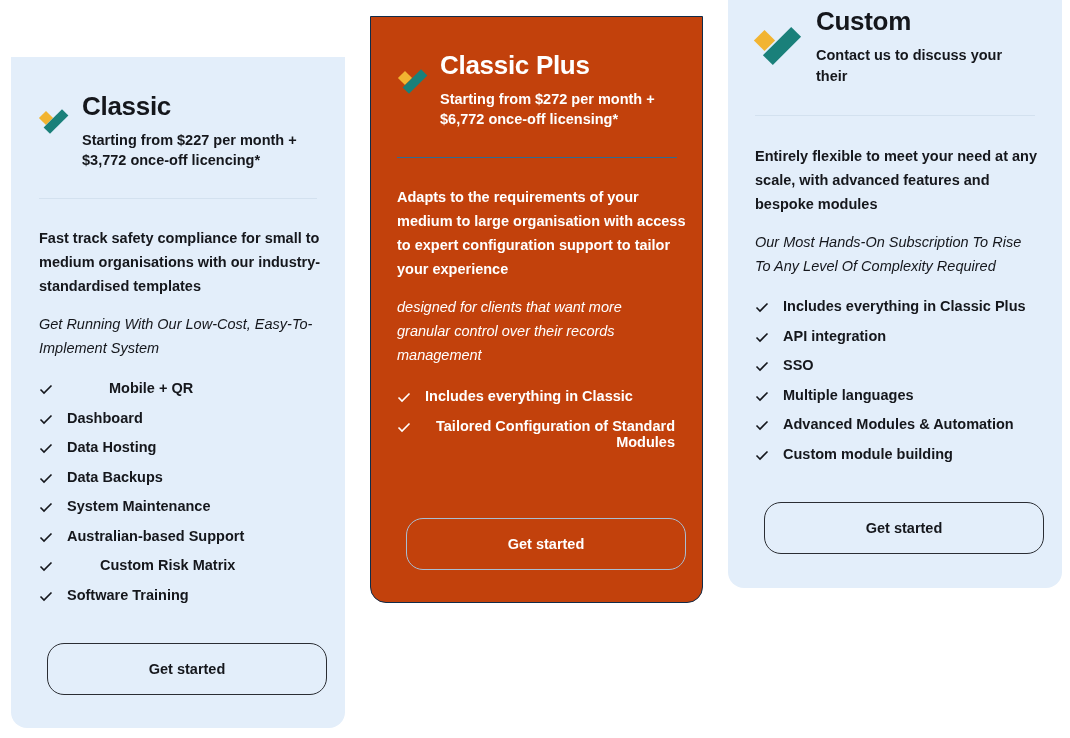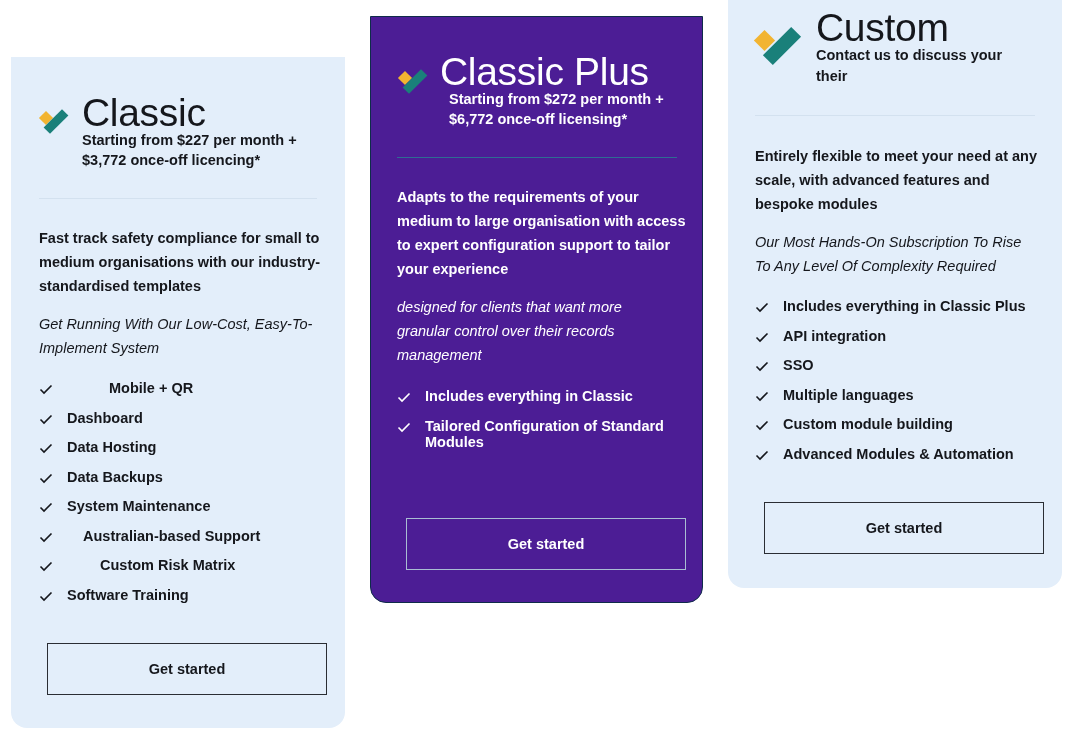--- a/index.html
+++ b/index.html
@@ -1,39 +1,39 @@
 <!DOCTYPE html>
 <html><head>
 <meta charset="utf-8">
 <style>
   * { box-sizing: border-box; margin: 0; padding: 0; }
   html, body { width: 1070px; height: 738px; overflow: hidden; background: #ffffff; }
   body { position: relative; font-family: "Liberation Sans", "DejaVu Sans", sans-serif; color: #15171c; }
 
   .card { position: absolute; }
   .card-classic { left: 11px; top: 57px; width: 334px; height: 671px; background: #e3eefa; border-radius: 0 0 16px 16px; }
-  .card-plus { left: 370px; top: 16px; width: 333px; height: 587px; background: #4c1d95; border-radius: 0 0 16px 16px; border: 1px solid #0f2c4a; color: #ffffff; }
+  .card-plus { left: 370px; top: 16px; width: 333px; height: 587px; background: #c2410c; border-radius: 0 0 16px 16px; border: 1px solid #0f2c4a; color: #ffffff; }
   .card-custom { left: 728px; top: -20px; width: 334px; height: 608px; background: #e3eefa; border-radius: 16px; }
 
   .logo { position: absolute; }
   .logo .sq { position: absolute; background: #f2b431; transform: rotate(45deg); }
   .logo .bar { position: absolute; background: #1a807a; transform: rotate(-45deg); }
 
-  .title { position: absolute; font-weight: 400; font-size: 39px; letter-spacing: -0.3px; }
+  .title { position: absolute; font-weight: 700; font-size: 26px; letter-spacing: -0.3px; }
   .price { position: absolute; font-weight: 700; font-size: 14.5px; line-height: 20px; }
   .divider { position: absolute; height: 1px; }
   .lead { position: absolute; font-weight: 700; font-size: 14.5px; line-height: 24px; }
   .sub { position: absolute; font-size: 14.5px; line-height: 24px; font-style: italic; }
 
-  .features { position: absolute; list-style: none; }
+  .features { position: absolute; list-style: none; text-align: right; }
   .features li { display: flex; align-items: flex-start; font-weight: 700; font-size: 14.5px; }
   .features li .chk { width: 14px; height: 14px; margin-right: 14px; flex: none; margin-top: 2px; }
   .features li .lbl { line-height: 16px; }
 
-  .btn { position: absolute; height: 52px; border-radius: 0; background: transparent; display: flex; align-items: center; justify-content: center; font-weight: 700; font-size: 14.5px; cursor: pointer; font-family: "Liberation Sans", "DejaVu Sans", sans-serif; }
+  .btn { position: absolute; height: 52px; border-radius: 17px; background: transparent; display: flex; align-items: center; justify-content: center; font-weight: 700; font-size: 14.5px; cursor: pointer; font-family: "Liberation Sans", "DejaVu Sans", sans-serif; }
   .card-classic .btn, .card-custom .btn { border: 1.3px solid #2a2d33; color: #15171c; }
   .card-plus .btn { border: 1.3px solid #a9bdd3; color: #ffffff; }
 </style>
 </head>
 <body>
 
 <div class="card card-classic">
   <div class="logo" style="left:27px; top:50px; width:32px; height:26px;">
     <div class="sq" style="left:3px; top:6px; width:10px; height:10px;"></div>
     <div class="bar" style="left:5px; top:10px; width:26px; height:9px;"></div>
@@ -70,21 +70,21 @@
           <path d="M1.5 7.5 L5 11 L12.5 3.5" fill="none" stroke="#15171c" stroke-width="1.6"></path>
         </svg>
         <span class="lbl">Data Backups</span>
       </li>
     <li style="height:29.5px;">
         <svg class="chk" viewBox="0 0 14 14">
           <path d="M1.5 7.5 L5 11 L12.5 3.5" fill="none" stroke="#15171c" stroke-width="1.6"></path>
         </svg>
         <span class="lbl">System Maintenance</span>
       </li>
-    <li style="height:29.5px;gap:16px;">
+    <li style="height:29.5px;">
         <svg class="chk" viewBox="0 0 14 14">
           <path d="M1.5 7.5 L5 11 L12.5 3.5" fill="none" stroke="#15171c" stroke-width="1.6"></path>
         </svg>
         <span class="lbl">Australian-based Support</span>
       </li>
     <li style="height:29.5px;gap:33px;">
         <svg class="chk" viewBox="0 0 14 14">
           <path d="M1.5 7.5 L5 11 L12.5 3.5" fill="none" stroke="#15171c" stroke-width="1.6"></path>
         </svg>
         <span class="lbl">Custom Risk Matrix</span>
@@ -98,21 +98,21 @@
   </ul>
   <button class="btn" style="left:36px; top:586px; width:280px;">Get started</button>
 </div>
 
 <div class="card card-plus">
   <div class="logo" style="left:26px; top:50px; width:32px; height:26px;">
     <div class="sq" style="left:3px; top:6px; width:10px; height:10px;"></div>
     <div class="bar" style="left:5px; top:10px; width:26px; height:9px;"></div>
   </div>
   <div class="title" style="left:69px; top:33px;">Classic Plus</div>
-  <div class="price" style="left:78px; top:72px; width:240px;">
+  <div class="price" style="left:69px; top:72px; width:240px;">
     <div>Starting from $272 per month +</div>
     <div>$6,772 once-off licensing*</div>
   </div>
   <div class="divider" style="left:26px; top:140px; width:280px; background:#2f6b93;"></div>
   <div class="lead" style="left:26px; top:168px; width:290px;">Adapts to the requirements of your medium to large organisation with access to expert configuration support to tailor your experience</div>
   <div class="sub" style="left:26px; top:278px; width:270px;">designed for clients that want more granular control over their records management</div>
   <ul class="features" style="left:26px; top:371px; width:290px;">
     <li style="height:30px;">
         <svg class="chk" viewBox="0 0 14 14">
           <path d="M1.5 7.5 L5 11 L12.5 3.5" fill="none" stroke="#ffffff" stroke-width="1.6"></path>
@@ -164,23 +164,23 @@
     <li style="height:29.5px;">
         <svg class="chk" viewBox="0 0 14 14">
           <path d="M1.5 7.5 L5 11 L12.5 3.5" fill="none" stroke="#15171c" stroke-width="1.6"></path>
         </svg>
         <span class="lbl">Multiple languages</span>
       </li>
     <li style="height:29.5px;">
         <svg class="chk" viewBox="0 0 14 14">
           <path d="M1.5 7.5 L5 11 L12.5 3.5" fill="none" stroke="#15171c" stroke-width="1.6"></path>
         </svg>
-        <span class="lbl">Custom module building</span>
+        <span class="lbl">Advanced Modules &amp; Automation</span>
       </li>
     <li style="height:29.5px;">
         <svg class="chk" viewBox="0 0 14 14">
           <path d="M1.5 7.5 L5 11 L12.5 3.5" fill="none" stroke="#15171c" stroke-width="1.6"></path>
         </svg>
-        <span class="lbl">Advanced Modules &amp; Automation</span>
+        <span class="lbl">Custom module building</span>
       </li>
   </ul>
   <button class="btn" style="left:36px; top:522px; width:280px;">Get started</button>
 </div>
 
 </body></html>

